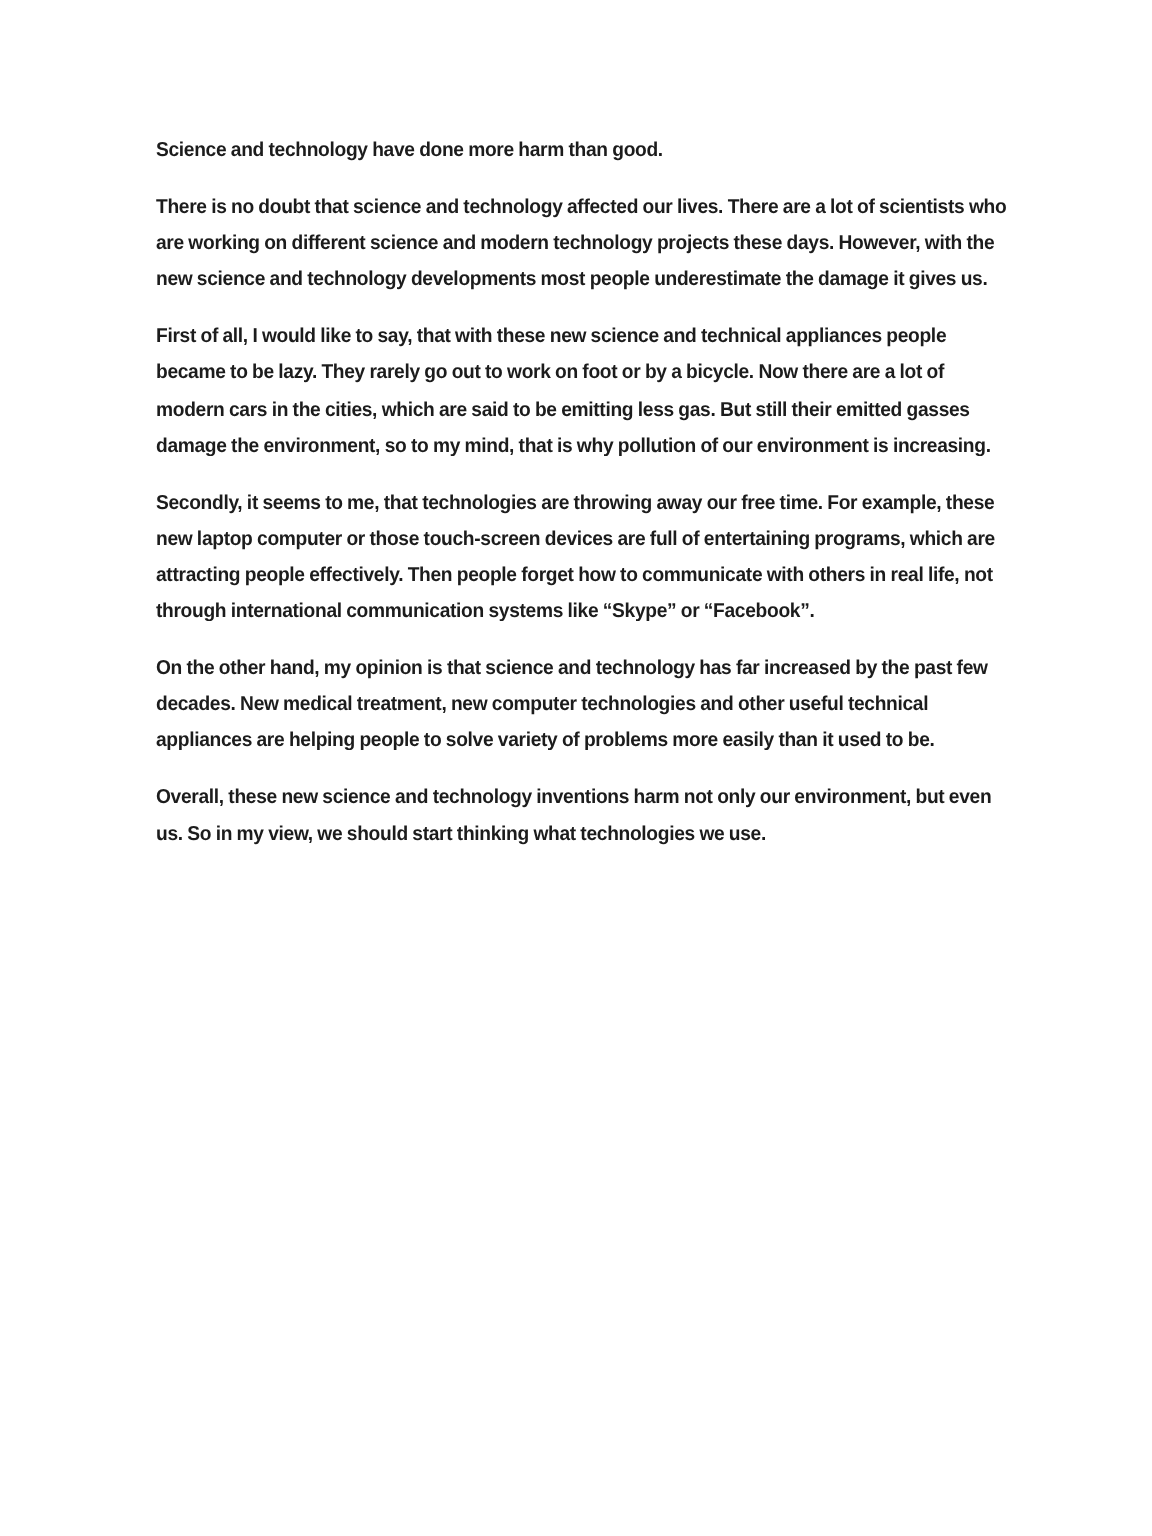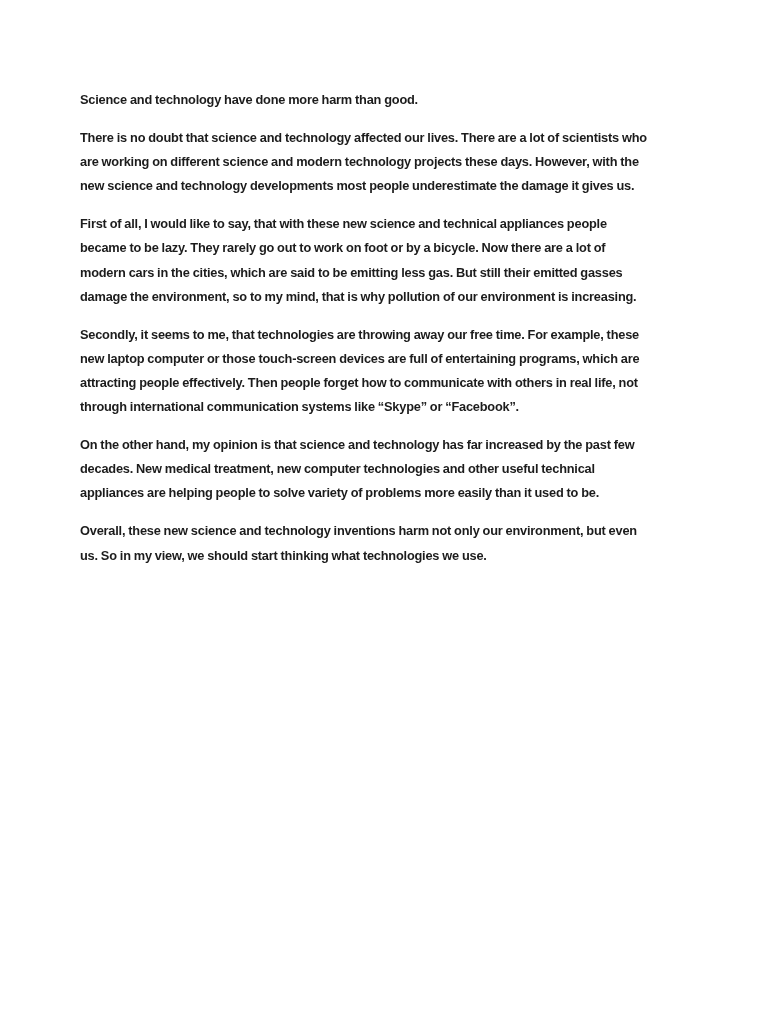--- a/index.html
+++ b/index.html
@@ -17,21 +17,21 @@
   .page {
     position: relative;
     width: 768px;
     height: 1024px;
     background: #ffffff;
     box-sizing: border-box;
   }
 
   .doc-body {
     position: absolute;
-    left: 80px;
+    left: 104px;
     top: 88px;
     width: 594px;
   }
 
   .para {
     margin: 0 0 14px 0;
     color: #1c1c1c;
     font-size: 13.4px;
     line-height: 24.1px;
     font-weight: 600;

